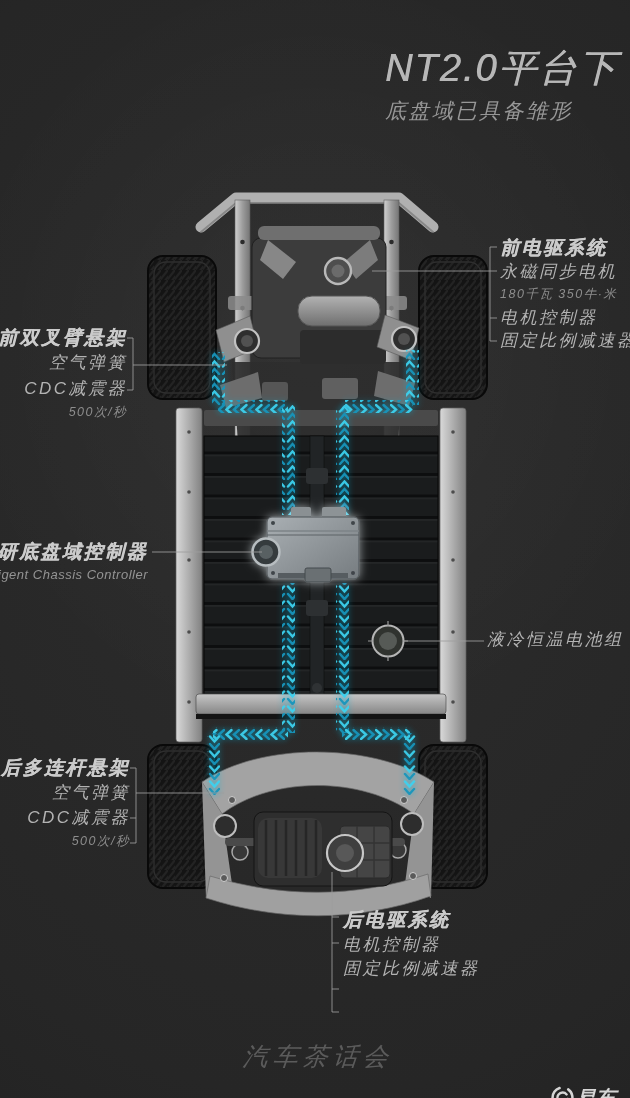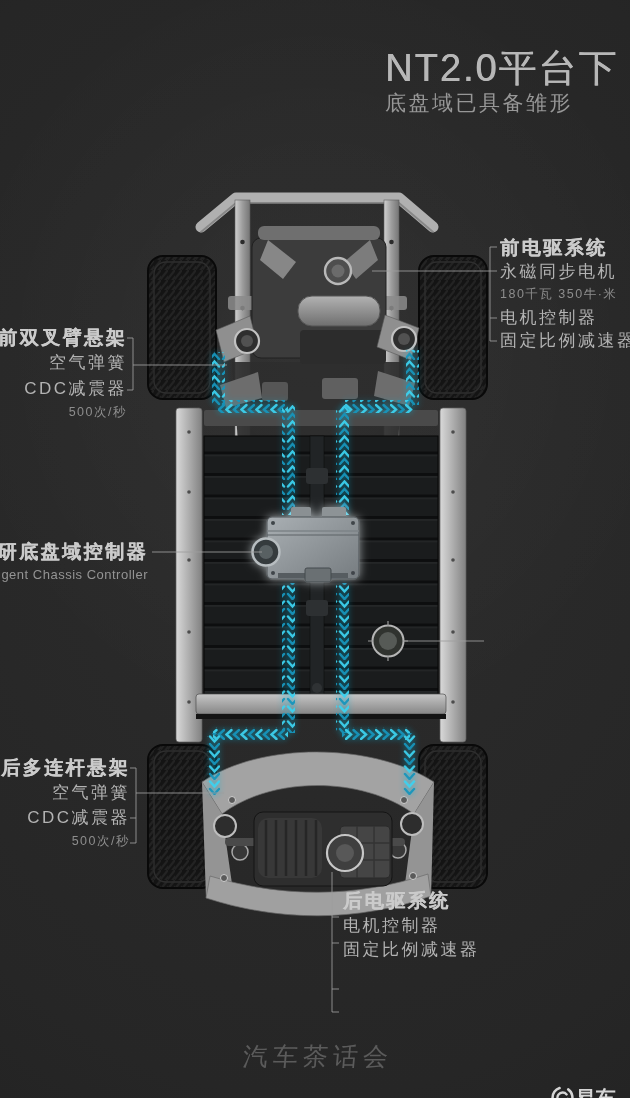--- a/index.html
+++ b/index.html
@@ -2,26 +2,27 @@
 <html><head>
 <meta charset="utf-8">
 <style>
   html,body{margin:0;padding:0;background:#181818;}
   .stage{
     position:relative;width:630px;height:1098px;overflow:hidden;
     font-family:"Liberation Sans","DejaVu Sans",sans-serif;
     background:
       radial-gradient(90% 55% at 50% 32%, rgba(255,255,255,0.035), transparent 65%),
       radial-gradient(145% 100% at 50% 45%, #2c2c2c 0%, #262626 55%, #1d1d1d 100%);
+    font-style: italic;
   }
   .art{position:absolute;left:0;top:0;}
   
   .title-block{position:absolute;left:385px;top:46px;color:#b7b7b7;}
   .title-main{font-size:38px;line-height:44px;letter-spacing:2px;text-shadow:.6px 0 0 currentColor;}
-  .title-sub{font-size:21px;line-height:26px;margin-top:0;color:#979797;letter-spacing:2.5px;}
+  .title-sub{font-size:21px;line-height:26px;margin-top:8px;color:#979797;letter-spacing:2.5px;}
   
   .ann{position:absolute;white-space:nowrap;}
   .ann.right{text-align:right;}
   .t-title{font-size:19px;font-weight:bold;color:#cbcbcb;letter-spacing:2.5px;line-height:24px;text-shadow:.4px 0 0 currentColor;}
   .t-item{font-size:17px;color:#b3b3b3;letter-spacing:2.5px;line-height:23px;}
   .t-spec{font-size:12.5px;color:#8d8d8d;letter-spacing:1.5px;line-height:23px;}
   .lh25{line-height:25px;} .lh22{line-height:22px;} .lh26{line-height:26px;} .lh24{line-height:24px;}
   .t-en{font-size:13px;color:#949494;letter-spacing:.5px;line-height:21px;}
   
   .watermark{position:absolute;left:243px;top:1040px;font-family:"DejaVu Serif","Liberation Serif",serif;
@@ -257,29 +258,32 @@
     <div class="t-item lh26">空气弹簧</div>
     <div class="t-item lh25">CDC减震器</div>
     <div class="t-spec">500次/秒</div>
   </div>
 
   <div class="ann right" style="right:482px;top:540px;">
     <div class="t-title">自研底盘域控制器</div>
     <div class="t-en">Intelligent Chassis Controller</div>
   </div>
 
+  <div class="ann" style="left:487px;top:629px;">
+    <div class="t-item lh22">液冷恒温电池组</div>
+  </div>
 
   <div class="ann right" style="right:500px;top:756px;">
     <div class="t-title">后多连杆悬架</div>
     <div class="t-item lh25">空气弹簧</div>
     <div class="t-item lh25">CDC减震器</div>
     <div class="t-spec">500次/秒</div>
   </div>
 
-  <div class="ann" style="left:343px;top:889px;">
+  <div class="ann" style="left:343px;top:908px;">
     <div class="t-title lh24">后电驱系统</div>
     <div class="t-item lh25">电机控制器</div>
     <div class="t-item lh24">固定比例减速器</div>
   </div>
 
   <div class="watermark">汽车茶话会</div>
 
   <div class="logo">
     <svg width="25" height="25" viewBox="0 0 26 26">
       <circle cx="13" cy="13" r="10.3" fill="none" stroke="#d5d5d5" stroke-width="2.6" stroke-dasharray="55 11" stroke-linecap="round" transform="rotate(-55 13 13)"></circle>

